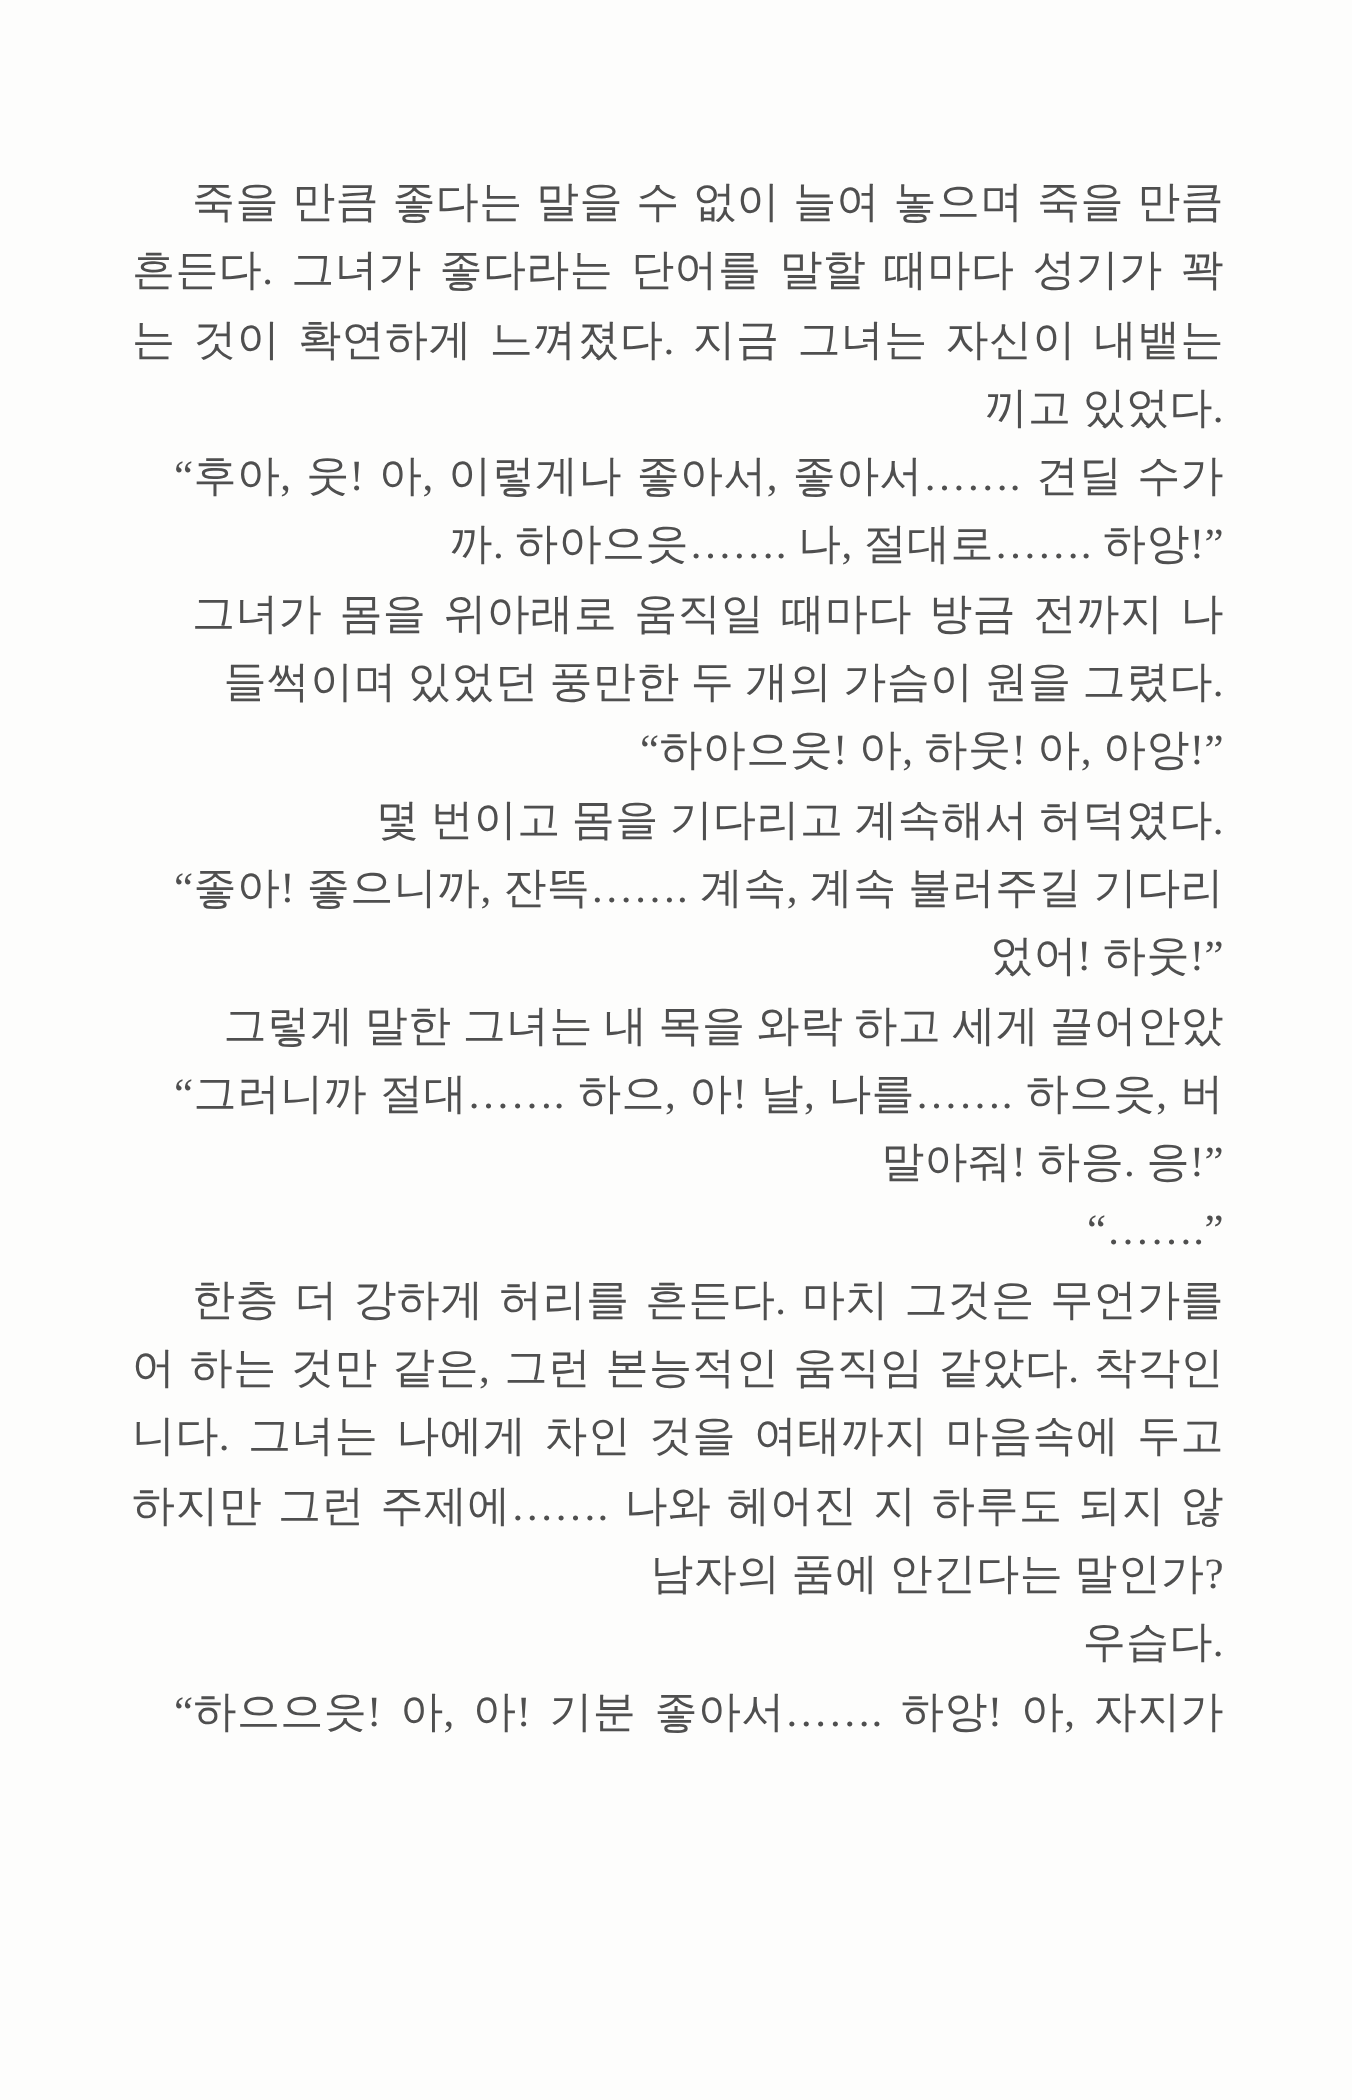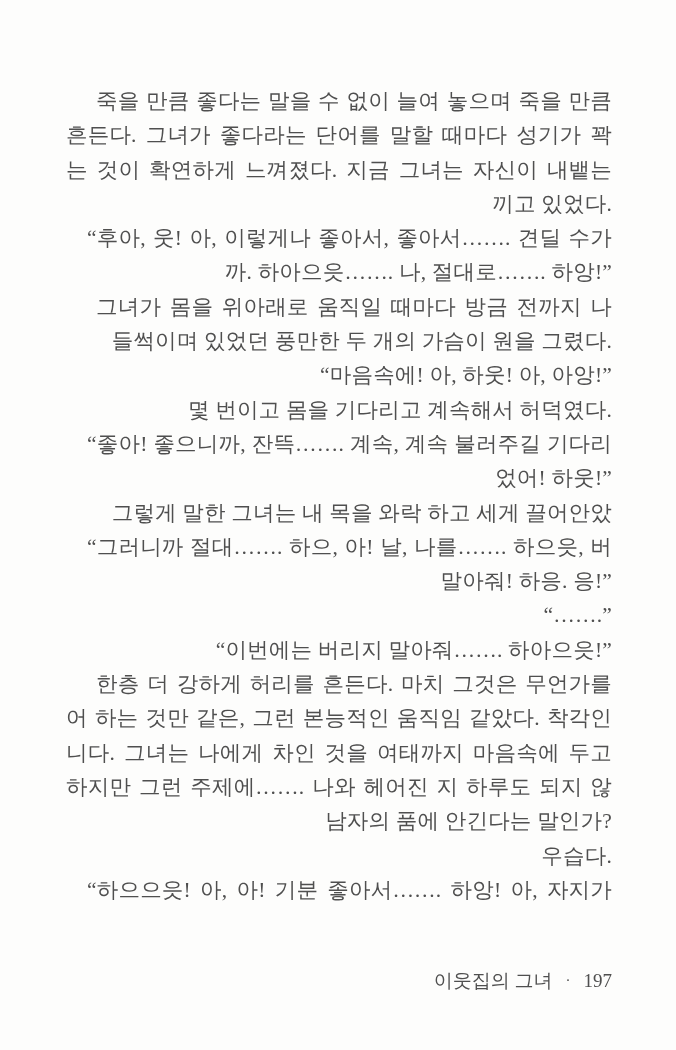--- a/index.html
+++ b/index.html
@@ -63,33 +63,29 @@
 <div class="page" style="background: rgb(253, 253, 252); color: rgb(79, 79, 79);">
   <main class="text-block">
       <div class="line first fill">죽을 만큼 좋다는 말을 수 없이 늘여 놓으며 죽을 만큼 허리를</div>
       <div class="line fill">흔든다. 그녀가 좋다라는 단어를 말할 때마다 성기가 꽉 조여 오</div>
       <div class="line fill">는 것이 확연하게 느껴졌다. 지금 그녀는 자신이 내뱉는 말에 느</div>
       <div class="line">끼고 있었다.</div>
       <div class="line first quote fill">“후아, 웃! 아, 이렇게나 좋아서, 좋아서……. 견딜 수가 없으니</div>
       <div class="line">까. 하아으읏……. 나, 절대로……. 하앙!”</div>
       <div class="line first fill">그녀가 몸을 위아래로 움직일 때마다 방금 전까지 나의 물건을</div>
       <div class="line">들썩이며 있었던 풍만한 두 개의 가슴이 원을 그렸다.</div>
-      <div class="line first quote">“마음속에! 아, 하웃! 아, 아앙!”</div>
+      <div class="line first quote">“하아으읏! 아, 하웃! 아, 아앙!”</div>
       <div class="line first">몇 번이고 몸을 기다리고 계속해서 허덕였다.</div>
       <div class="line first quote fill">“좋아! 좋으니까, 잔뜩……. 계속, 계속 불러주길 기다리고 있</div>
       <div class="line">었어! 하웃!”</div>
       <div class="line first">그렇게 말한 그녀는 내 목을 와락 하고 세게 끌어안았다.</div>
       <div class="line first quote fill">“그러니까 절대……. 하으, 아! 날, 나를……. 하으읏, 버리지</div>
       <div class="line">말아줘! 하응. 응!”</div>
       <div class="line first quote">“…….”</div>
-      <div class="line first quote">“이번에는 버리지 말아줘……. 하아으읏!”</div>
       <div class="line first fill">한층 더 강하게 허리를 흔든다. 마치 그것은 무언가를 잊고 싶</div>
       <div class="line fill">어 하는 것만 같은, 그런 본능적인 움직임 같았다. 착각인가? 아</div>
       <div class="line fill">니다. 그녀는 나에게 차인 것을 여태까지 마음속에 두고 있었다.</div>
       <div class="line fill">하지만 그런 주제에……. 나와 헤어진 지 하루도 되지 않아 다른</div>
       <div class="line">남자의 품에 안긴다는 말인가?</div>
       <div class="line first">우습다.</div>
       <div class="line first quote fill">“하으으읏! 아, 아! 기분 좋아서……. 하앙! 아, 자지가 자</div>
     </main>
-  <div class="footer">
-    <span>이웃집의 그녀</span><span class="sep">·</span><span>197</span>
-  </div>
 </div>
 
 </body></html>

